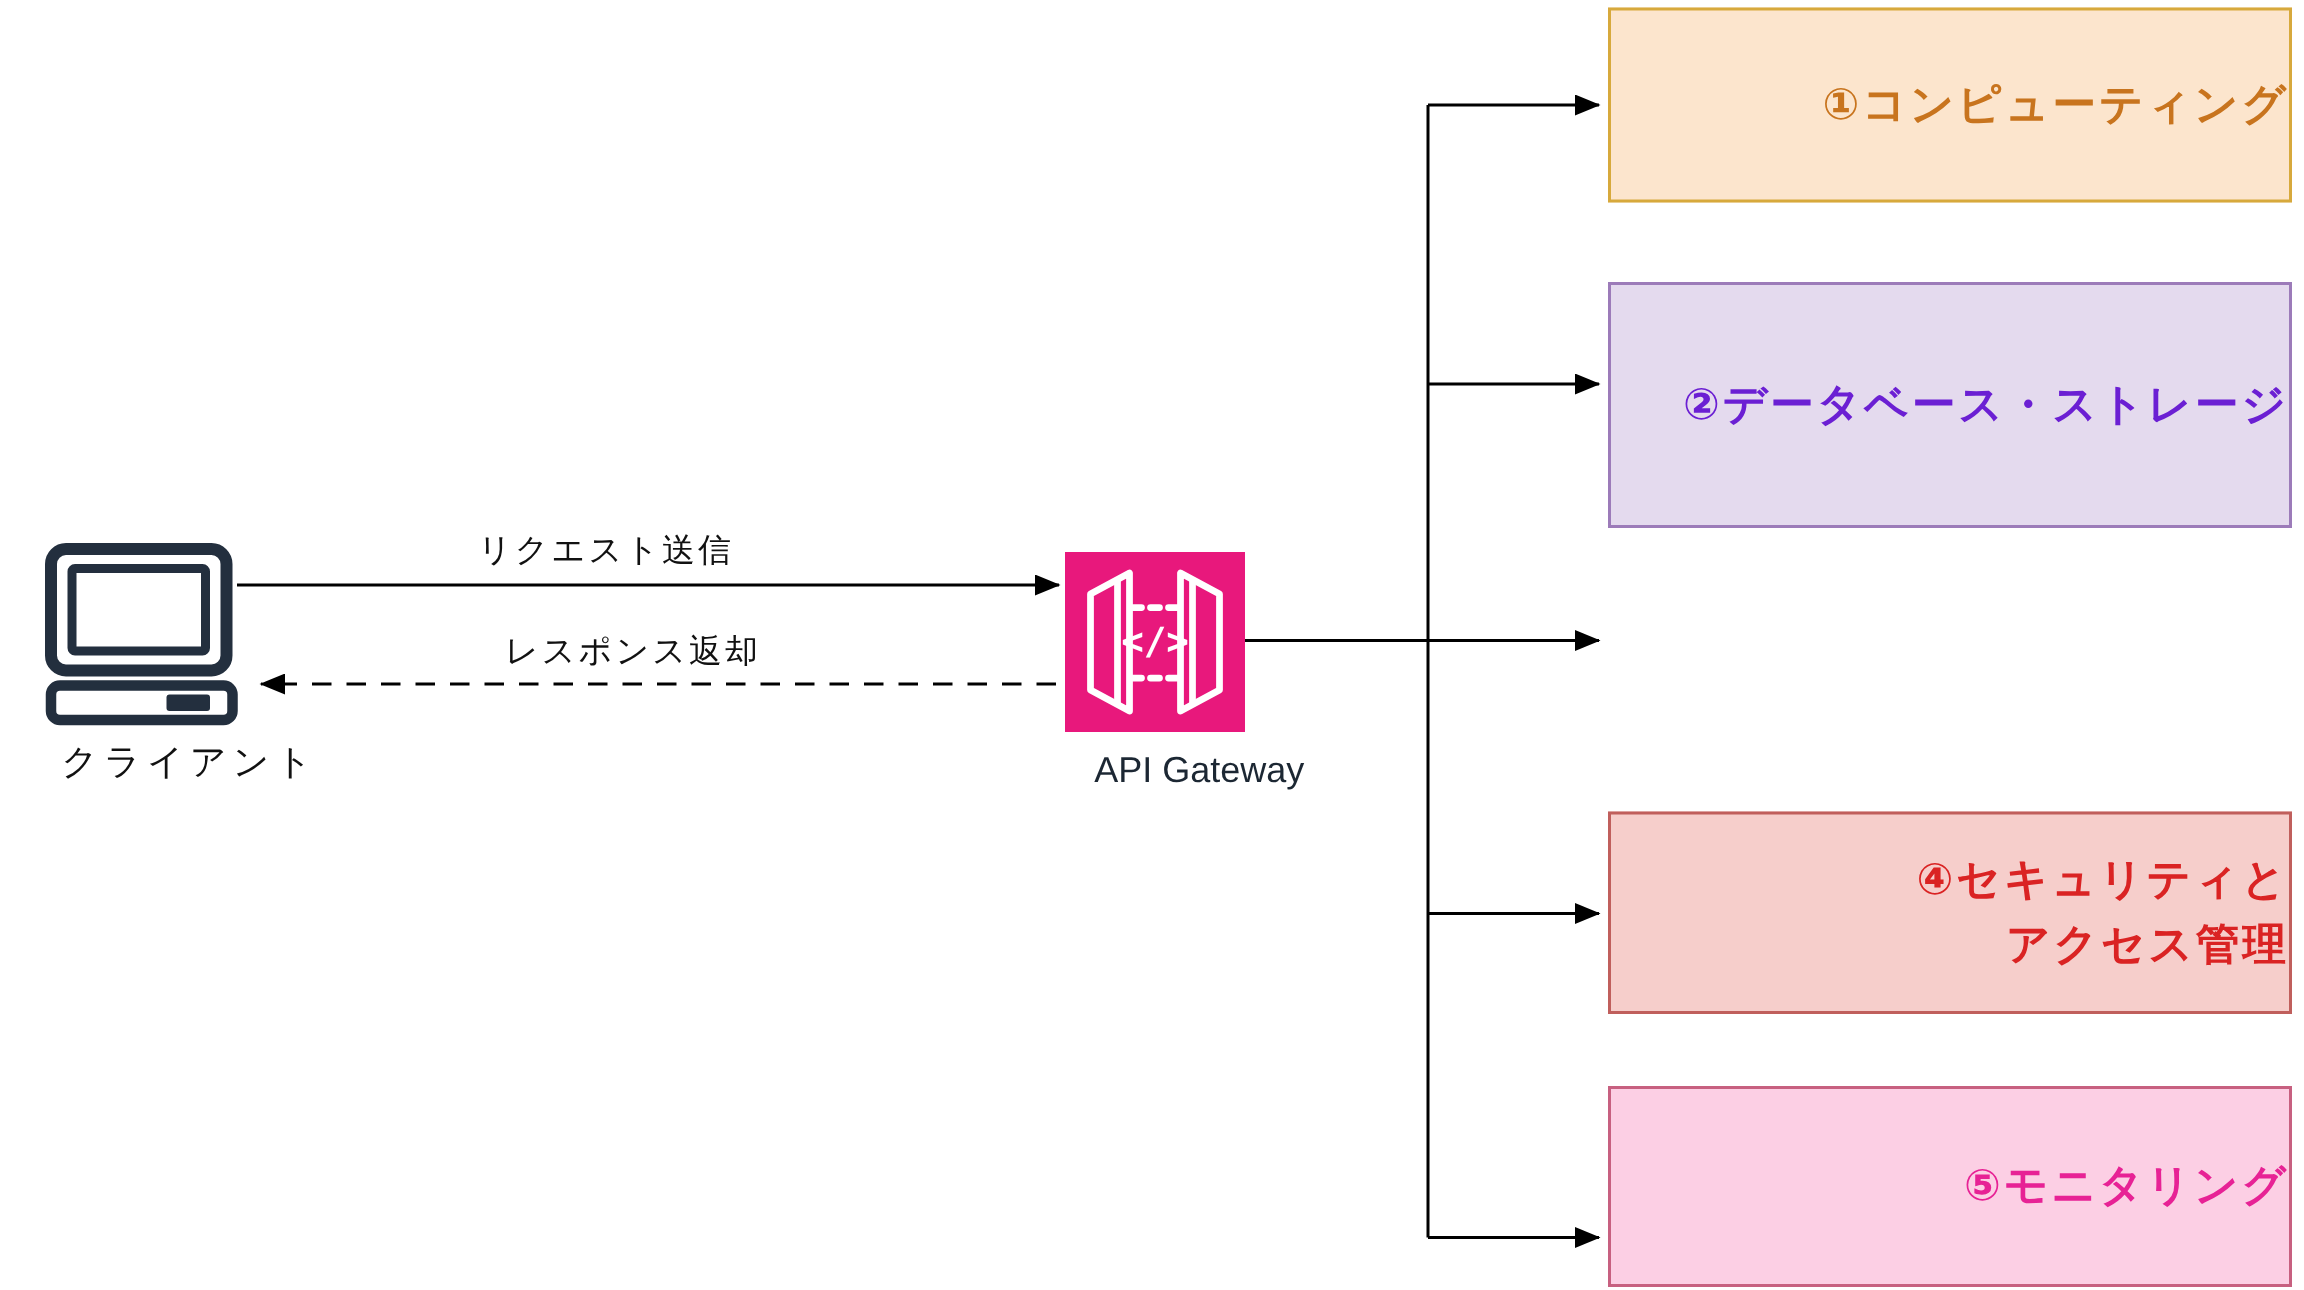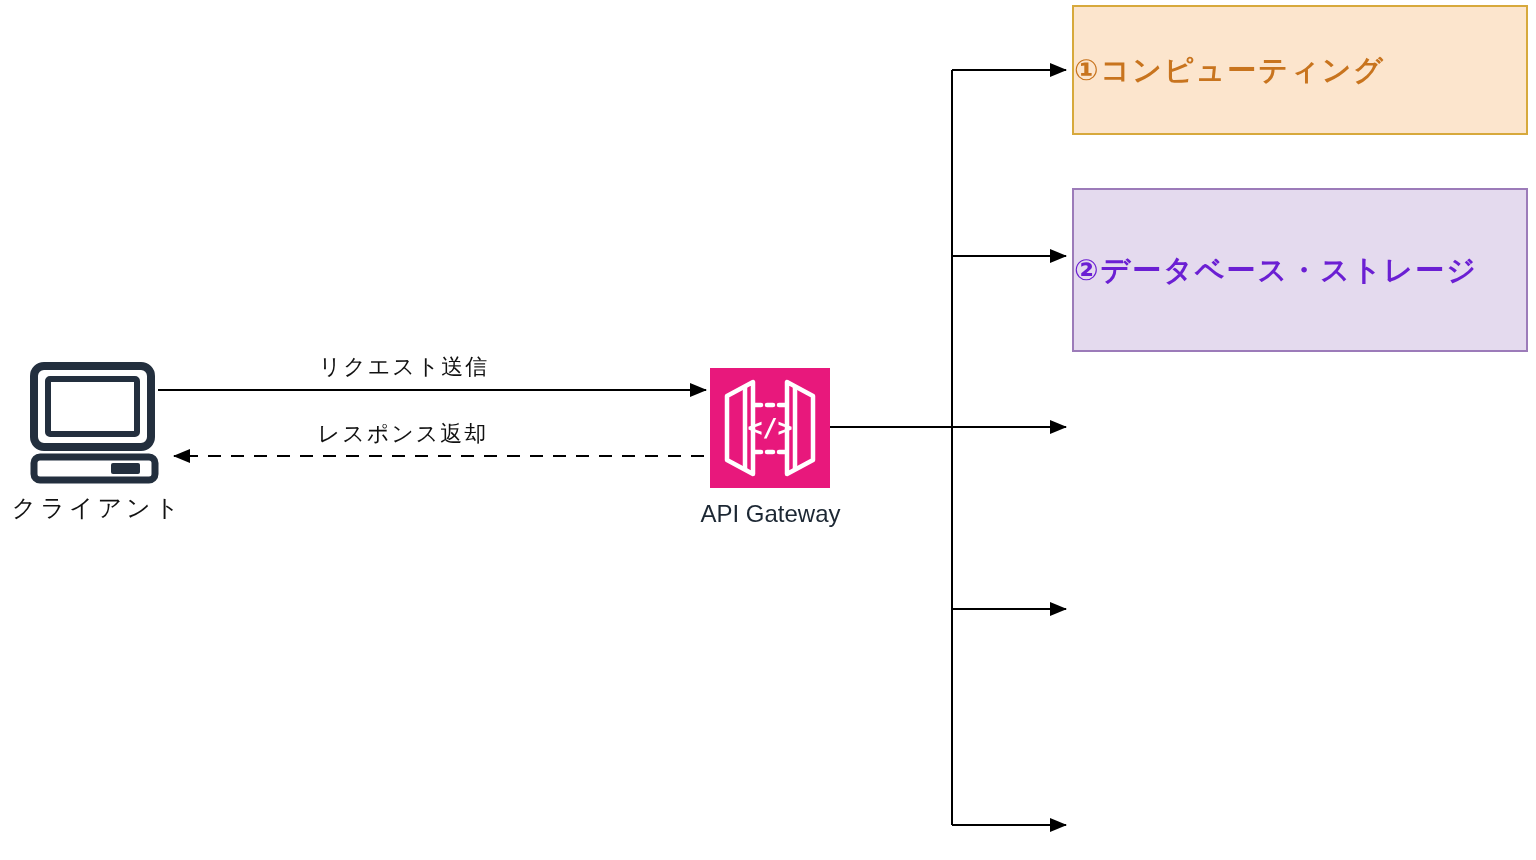--- a/index.html
+++ b/index.html
@@ -7,29 +7,29 @@
     position:relative;width:1536px;height:860px;background:#ffffff;
     font-family:"Liberation Sans","DejaVu Sans",sans-serif;overflow:hidden;
   }
   .abs{position:absolute;}
   #connectors{position:absolute;left:0;top:0;width:1536px;height:860px;}
   .flow-label{
     position:absolute;font-size:22px;letter-spacing:2px;color:#111;
     text-align:center;white-space:nowrap;margin-left:24px;
   }
   .node-label{
-    position:absolute;font-size:24px;color:#1c2733;text-align:center;white-space:nowrap;
+    position:absolute;font-size:24px;color:#1c2733;text-align:center;white-space:nowrap;margin-left:29px;
   }
   .service-box{
     position:absolute;left:1072px;width:456px;box-sizing:border-box;
     border:2px solid #999;display:flex;align-items:center;justify-content:center;
   }
   .box-label{
     font-size:29px;font-weight:700;letter-spacing:2px;line-height:1.45;
-    text-align:left;white-space:pre-line;width:100%;
+    text-align:right;white-space:pre-line;width:100%;
   }
 </style>
 </head>
 <body>
 
 <div id="canvas">
 
   <svg id="connectors" viewBox="0 0 1536 860" xmlns="http://www.w3.org/2000/svg">
     <defs>
       <marker id="ah" markerUnits="userSpaceOnUse" markerWidth="18" markerHeight="14" refX="16" refY="7" orient="auto">
@@ -53,21 +53,21 @@
     <g stroke="#232F3E" fill="none">
       <rect x="4" y="4" width="117" height="81" rx="10" stroke-width="8"></rect>
       <rect x="18" y="17" width="89" height="55" rx="2" stroke-width="6"></rect>
       <rect x="4" y="95" width="121" height="23" rx="6" stroke-width="7"></rect>
     </g>
     <rect x="81" y="101" width="29" height="11" rx="2" fill="#232F3E"></rect>
   </svg>
   <div class="node-label" style="left:10px;top:492px;width:175px;letter-spacing:4px;color:#111">クライアント</div>
 
   <div class="flow-label" style="left:290px;top:352px;width:180px">リクエスト送信</div>
-  <div class="flow-label" style="left:289px;top:419px;width:180px">レスポンス返却</div>
+  <div class="flow-label" style="left:308px;top:419px;width:180px">レスポンス返却</div>
 
   <svg class="abs" style="left:710px;top:368px" width="120" height="120" viewBox="0 0 120 120" xmlns="http://www.w3.org/2000/svg">
     <rect x="0" y="0" width="120" height="120" fill="#E8187C"></rect>
     <g stroke="#fff" stroke-width="4.5" fill="none" stroke-linejoin="round" stroke-linecap="round">
       <path d="M17,28 L43,14 L43,106 L17,92 Z"></path>
       <path d="M35,19 L35,101"></path>
       <path d="M103,28 L77,14 L77,106 L103,92 Z"></path>
       <path d="M85,19 L85,101"></path>
       <path d="M45,37 H75" stroke-dasharray="6 6"></path>
       <path d="M45,84 H75" stroke-dasharray="6 6"></path>
@@ -75,14 +75,21 @@
     <text x="60" y="68" text-anchor="middle" fill="#fff" font-size="25" font-weight="bold" font-family="'DejaVu Sans Mono',monospace">&lt;/&gt;</text>
   </svg>
   <div class="node-label" style="left:698px;top:500px;width:145px">API Gateway</div>
 
   <div class="service-box" style="top: 5px; height: 130px; background: rgb(252, 229, 205); border-color: rgb(215, 169, 60); color: rgb(200, 116, 30);">
     <div class="box-label">①コンピューティング</div>
   </div>
   <div class="service-box" style="top: 188px; height: 164px; background: rgb(228, 218, 238); border-color: rgb(156, 123, 185); color: rgb(107, 31, 211);">
     <div class="box-label">②データベース・ストレージ</div>
   </div>
+  <div class="service-box" style="top: 541px; height: 135px; background: rgb(246, 206, 203); border-color: rgb(192, 95, 92); color: rgb(218, 35, 35);">
+    <div class="box-label">④セキュリティと
+アクセス管理</div>
+  </div>
+  <div class="service-box" style="top: 724px; height: 134px; background: rgb(252, 207, 228); border-color: rgb(199, 96, 128); color: rgb(231, 34, 149);">
+    <div class="box-label">⑤モニタリング</div>
+  </div>
 
 </div>
 
 </body></html>

